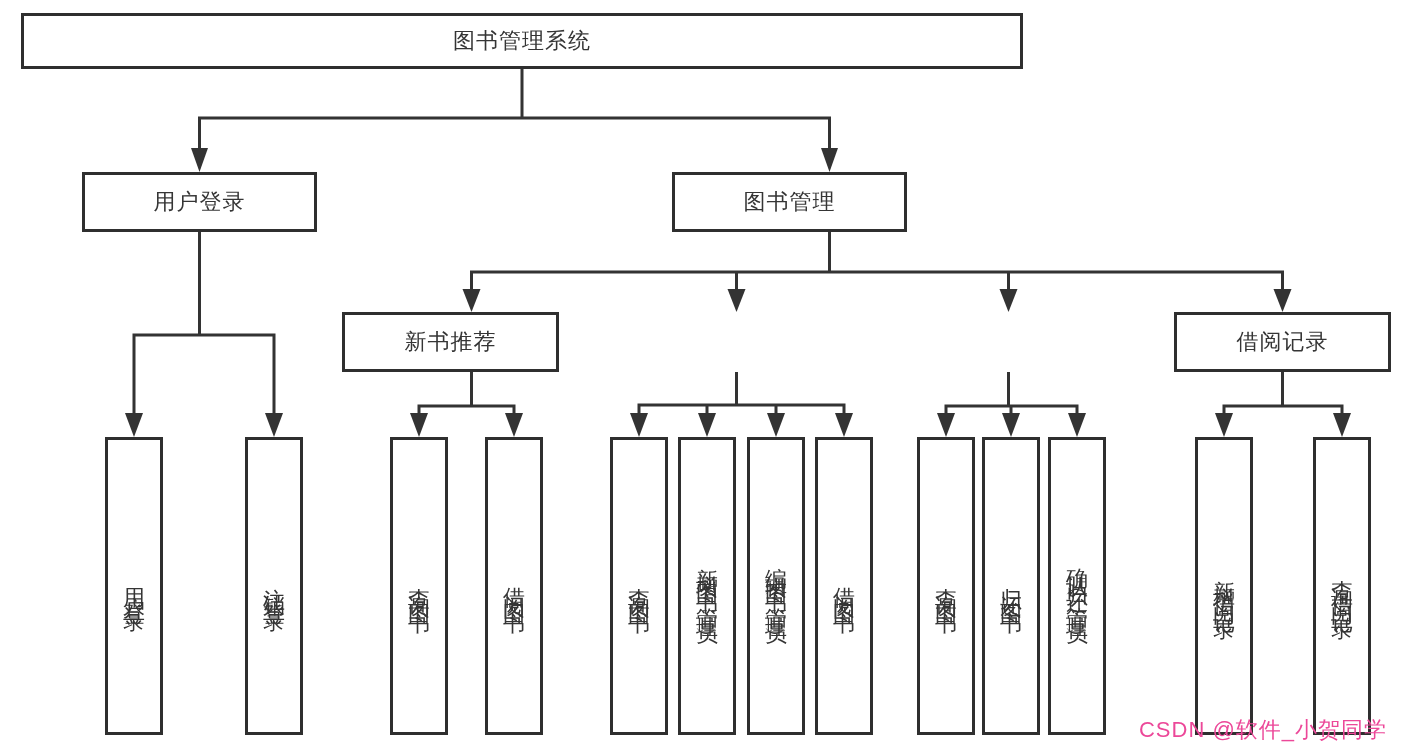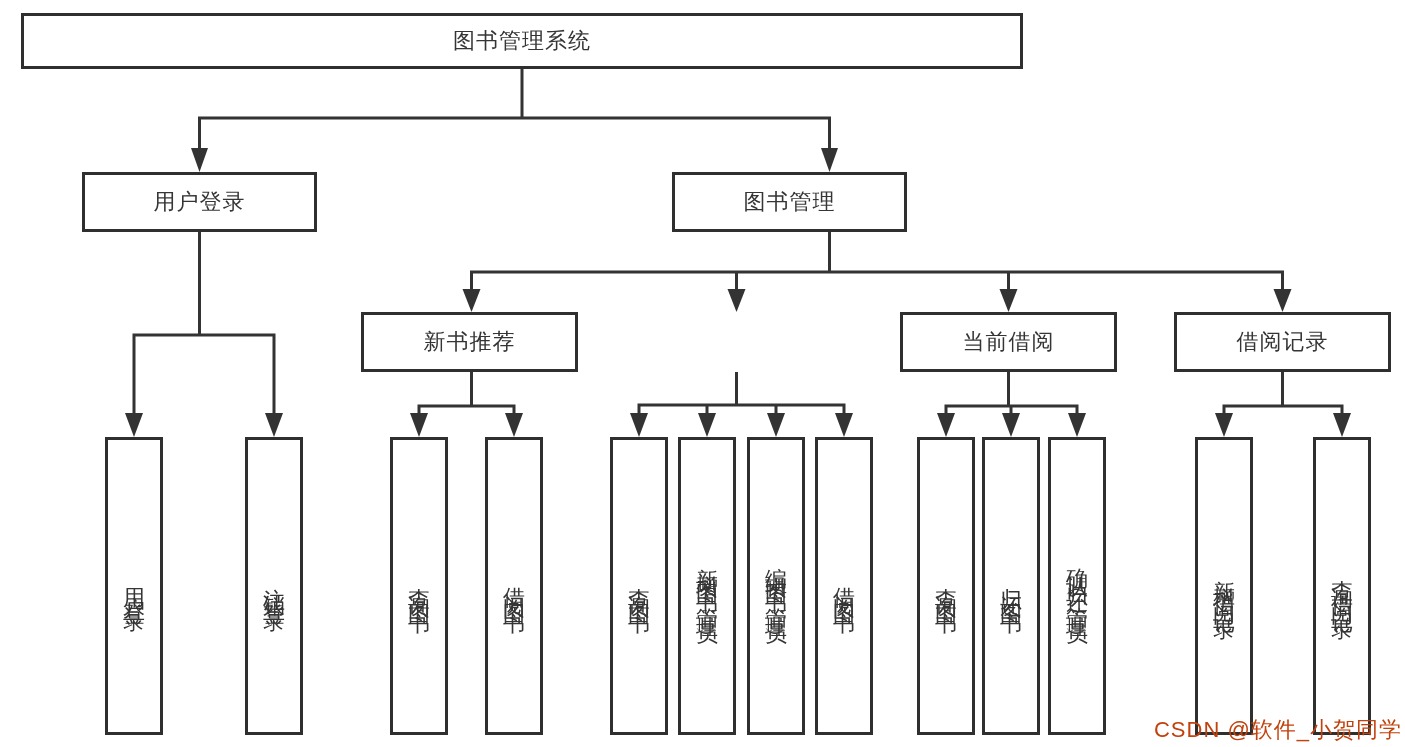--- a/index.html
+++ b/index.html
@@ -29,24 +29,24 @@
   .vlabel{
     writing-mode:vertical-rl;
     text-orientation:mixed;
     font-size:22px;
     letter-spacing:8px;
     line-height:1;
     white-space:nowrap;
   }
   .watermark{
     position:absolute;
-    right:3px;
+    right:18px;
     bottom:2px;
     font-size:22px;
-    color:#c2410c;
+    color:#ec4899;
     letter-spacing:1px;
     white-space:nowrap;
   }
 </style>
 </head>
 <body>
 
 <div class="stage">
 
   <svg class="connectors" width="1405" height="747" viewBox="0 0 1405 747" fill="none" stroke="#333333" stroke-width="3" stroke-linejoin="miter">
@@ -103,25 +103,22 @@
     <span class="hlabel">图书管理系统</span>
   </div>
 
   <div class="box" style="left:82px;top:172px;width:235px;height:60px">
     <span class="hlabel">用户登录</span>
   </div>
   <div class="box" style="left:672px;top:172px;width:235px;height:60px">
     <span class="hlabel">图书管理</span>
   </div>
 
-  <div class="box" style="left:361px;top:312px;width:217px;height:60px">
+  <div class="box" style="left:342px;top:312px;width:217px;height:60px">
     <span class="hlabel">新书推荐</span>
-  </div>
-  <div class="box" style="left:900px;top:312px;width:217px;height:60px">
-    <span class="hlabel">当前借阅</span>
   </div>
   <div class="box" style="left:1174px;top:312px;width:217px;height:60px">
     <span class="hlabel">借阅记录</span>
   </div>
 
   <div class="box" style="left:105px;top:437px;width:58px;height:298px">
     <span class="vlabel">用户登录</span>
   </div>
   <div class="box" style="left:245px;top:437px;width:58px;height:298px">
     <span class="vlabel">注销登录</span>

